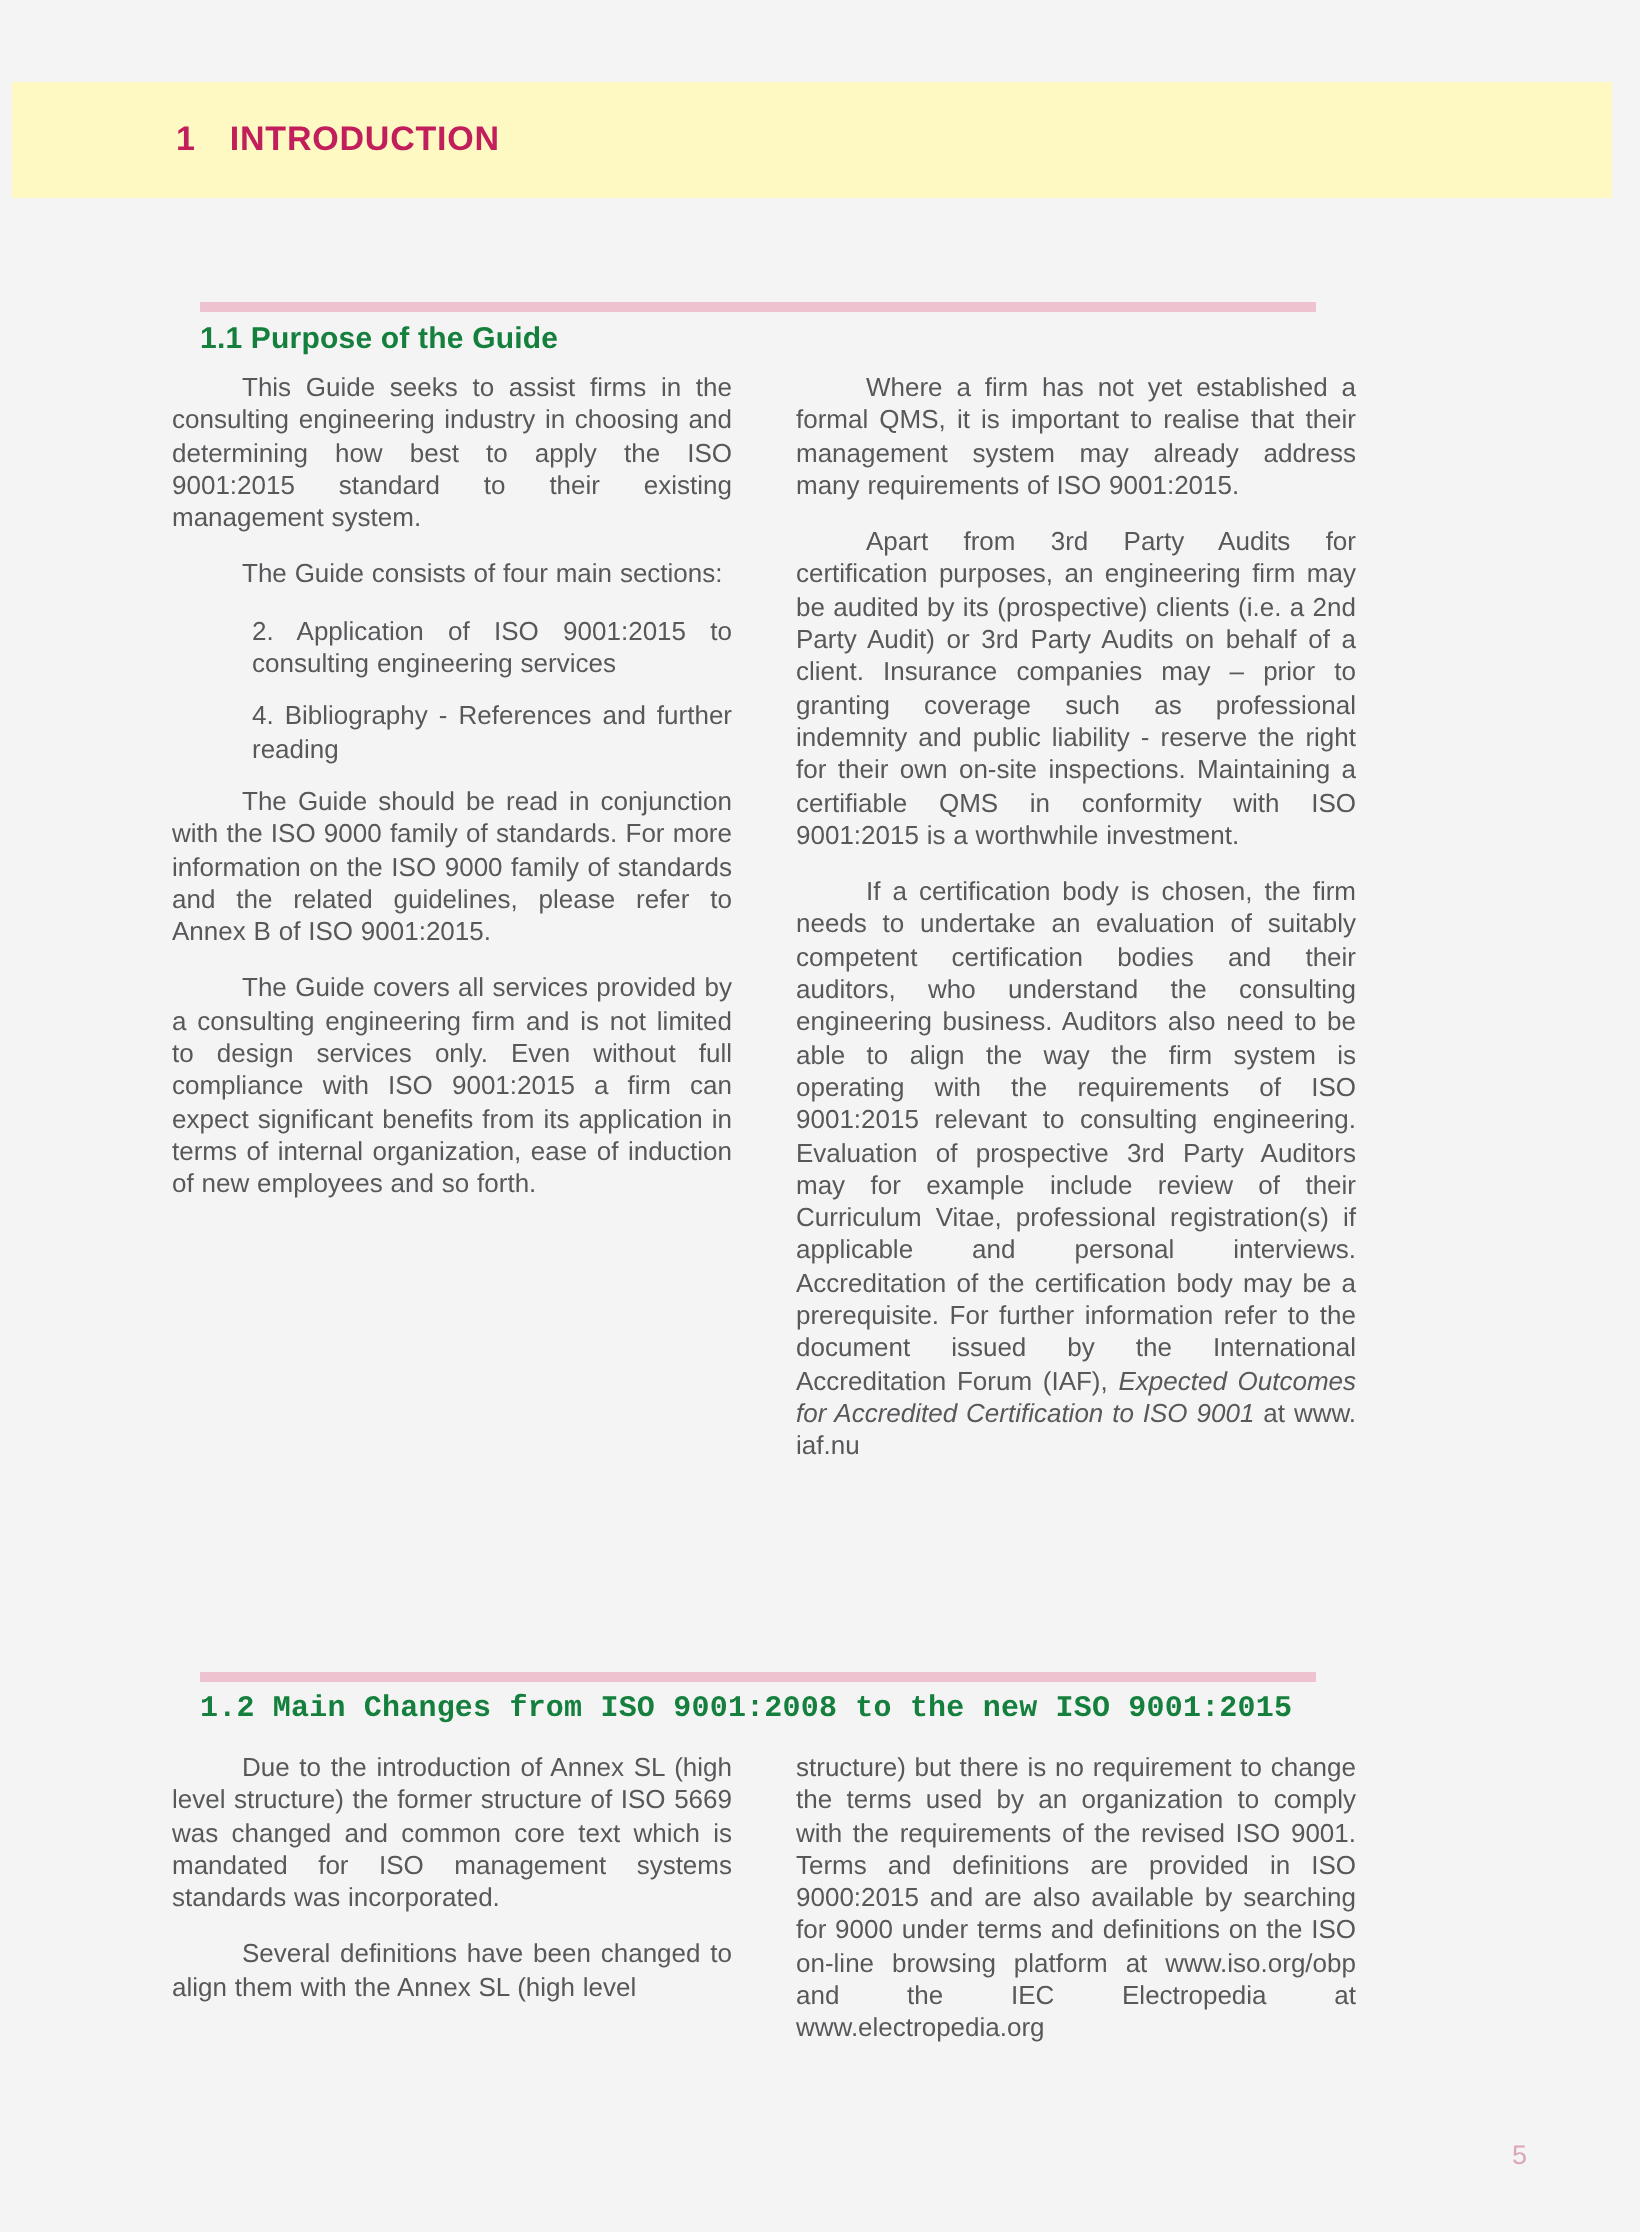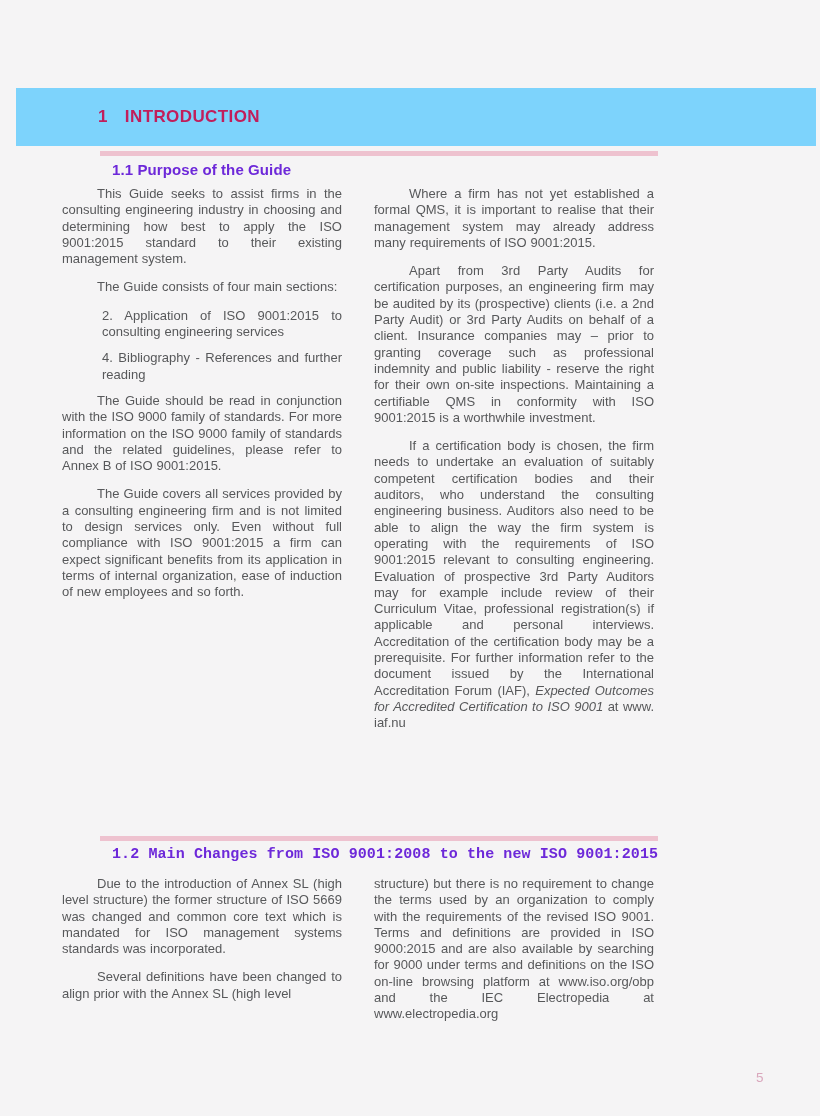--- a/index.html
+++ b/index.html
@@ -7,46 +7,46 @@
     width:820px; height:1116px;
     background:#f5f4f5;
     font-family:"Liberation Sans", sans-serif;
     position:relative;
     overflow:hidden;
   }
   .page { position:absolute; inset:0; }
 
   
   .banner {
-    position:absolute; left:16px; top:41px;
+    position:absolute; left:6px; top:41px;
     width:800px; height:58px;
-    background:#7dd3fc;
-    display:flex; align-items:center;margin-top:47px;
+    background:#fef9c3;
+    display:flex; align-items:center;
   }
   .banner h1 {
     margin:0 0 0 82px;
     font-size:17px; font-weight:bold;
     color:#c11e5b; letter-spacing:0.4px;
   }
   .banner .num { display:inline-block; margin-right:17px; }
 
   
   .section-rule { position:absolute; height:5px; background:#eec2cf; width:558px; left:100px; }
   #rule-1 { top:151px; }
   #rule-2 { top:836px; }
   h2.section-heading {
-    position:absolute; left:112px; margin:0;
-    font-size:15px; font-weight:bold; color:#6d28d9;
+    position:absolute; left:100px; margin:0;
+    font-size:15px; font-weight:bold; color:#15803d;
     letter-spacing:0.1px; white-space:nowrap;
   }
   #heading-1 { top:161px; }
   #heading-2 { top:846px;font-family:Liberation Mono, monospace; }
 
   
-  .columns { position:absolute; left:62px; width:592px; display:flex; gap:32px; }
+  .columns { position:absolute; left:86px; width:592px; display:flex; gap:32px; }
   #cols-1 { top:186px; }
   #cols-2 { top:876px; }
   .col { width:287px; }
 
   p {
     margin:0 0 12px 0;
     font-size:13px; line-height:16.3px;
     color:#57585a;
     text-align:justify;
     text-indent:35px;
@@ -89,21 +89,21 @@
         <p><span>Apart from 3rd Party Audits for certification purposes, an engineering firm may be audited by its (prospective) clients (i.e. a 2nd Party Audit) or 3rd Party Audits on behalf of a client. Insurance companies may – prior to granting coverage such as professional indemnity and public liability - reserve the right for their own on-site inspections. Maintaining a certifiable QMS in conformity with ISO 9001:2015 is a worthwhile investment.</span></p>
         <p><span>If a certification body is chosen, the firm needs to undertake an evaluation of suitably competent certification bodies and their auditors, who understand the consulting engineering business. Auditors also need to be able to align the way the firm system is operating with the requirements of ISO 9001:2015 relevant to consulting engineering. Evaluation of prospective 3rd Party Auditors may for example include review of their Curriculum Vitae, professional registration(s) if applicable and personal interviews. Accreditation of the certification body may be a prerequisite. For further information refer to the document issued by the International Accreditation Forum (IAF), </span><span class="italic">Expected Outcomes for Accredited Certification to ISO 9001</span><span> at www. iaf.nu</span></p>
       </div>
   </div>
 
   <div class="section-rule" id="rule-2"></div>
   <h2 class="section-heading" id="heading-2">1.2 Main Changes from ISO 9001:2008 to the new ISO 9001:2015</h2>
   <div class="columns" id="cols-2">
     <div class="col">
         <p><span>Due to the introduction of Annex SL (high level structure) the former structure of ISO 5669 was changed and common core text which is mandated for ISO management systems standards was incorporated.</span></p>
-        <p><span>Several definitions have been changed to align prior with the Annex SL (high level</span></p>
+        <p><span>Several definitions have been changed to align them with the Annex SL (high level</span></p>
       </div>
     <div class="col">
         <p class="flush"><span>structure) but there is no requirement to change the terms used by an organization to comply with the requirements of the revised ISO 9001. Terms and definitions are provided in ISO 9000:2015 and are also available by searching for 9000 under terms and definitions on the ISO on-line browsing platform at www.iso.org/obp and the IEC Electropedia at www.electropedia.org</span></p>
       </div>
   </div>
 
   <div class="page-number">5</div>
 
 </div>
 

